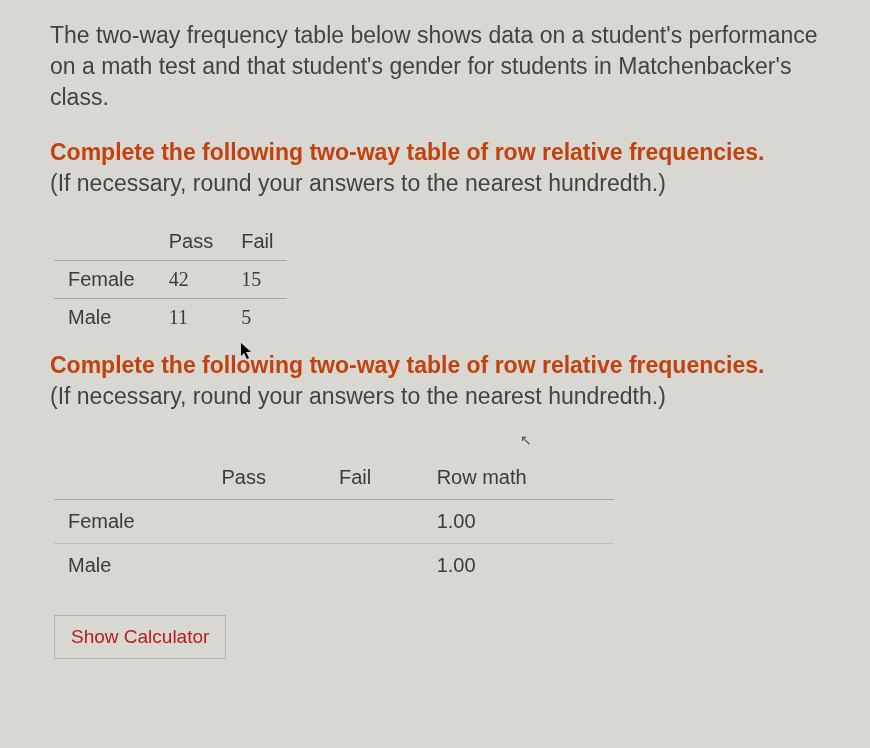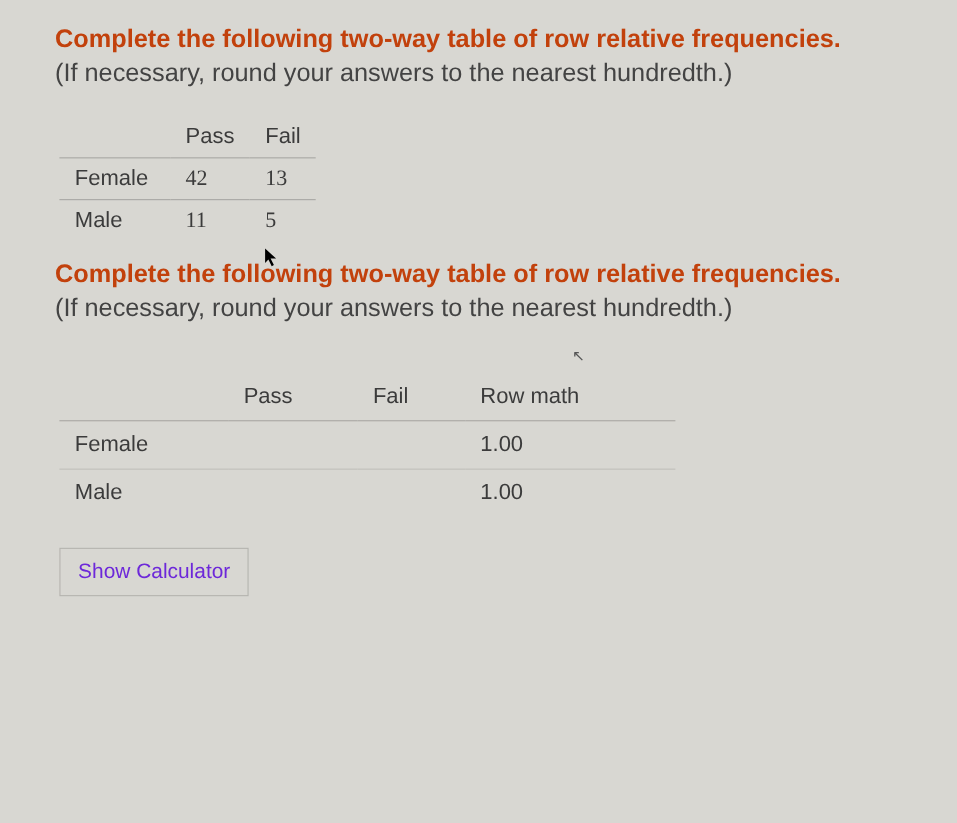--- a/index.html
+++ b/index.html
@@ -64,55 +64,56 @@
   .table2 .drow td { border-bottom: 1px solid #c0bfba; }
   .table2 .drow:last-child td { border-bottom: none; }
   .table2 .rt { font-family: Liberation Sans, sans-serif; }
   .calc-btn {
     display: inline-block;
     margin-top: 28px;
     margin-left: 4px;
     padding: 10px 16px;
     border: 1px solid #b5b4af;
     background: #d8d7d2;
-    color: #6d28d9;
+    color: #b91c1c;
     font-size: 19px;
     cursor: pointer;
   }
   .tick {
     position: relative;
     left: 470px;
     top: -4px;
     font-size: 14px;
     color: #555;
     height: 0;
   }
 </style>
 </head>
 <body>
 
 <div class="page">
 
+  <div class="para">The two-way frequency table below shows data on a student's performance on a math test and that student's gender for students in Matchenbacker's class.</div>
 
   <div class="para">
     <span class="bold">Complete the following two-way table of row relative frequencies.</span><br>
     <span>(If necessary, round your answers to the nearest hundredth.)</span>
   </div>
 
   <table class="table1">
     <tbody>
         <tr class="sep">
       <th></th>
       <th class="hdr">Pass</th>
       <th class="hdr">Fail</th>
     </tr>
     <tr class="sep">
       <td class="rowlabel">Female</td>
       <td class="data">42</td>
-      <td class="data">13</td>
+      <td class="data">15</td>
     </tr>
     <tr>
       <td class="rowlabel">Male</td>
       <td class="data">11</td>
       <td class="data">5</td>
     </tr>
   </tbody>
     </table>
 
   <div class="cursor">

